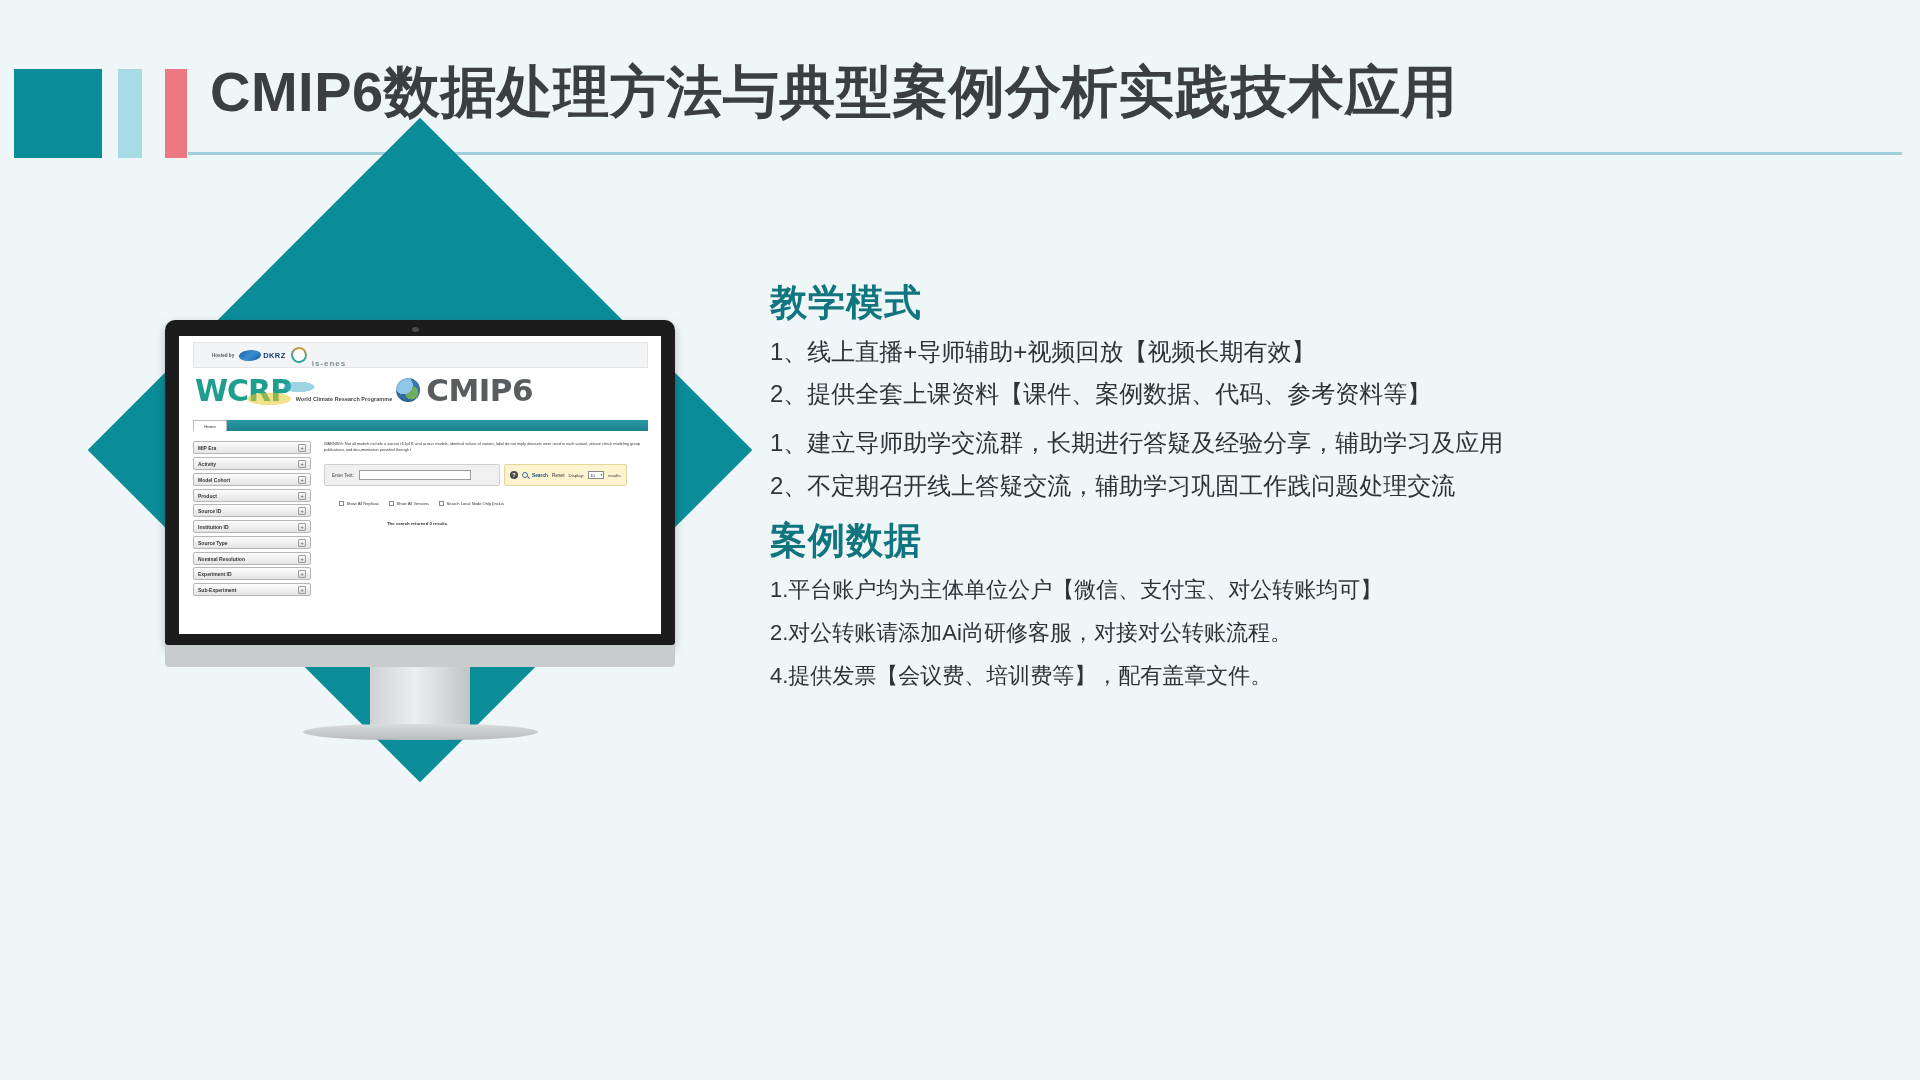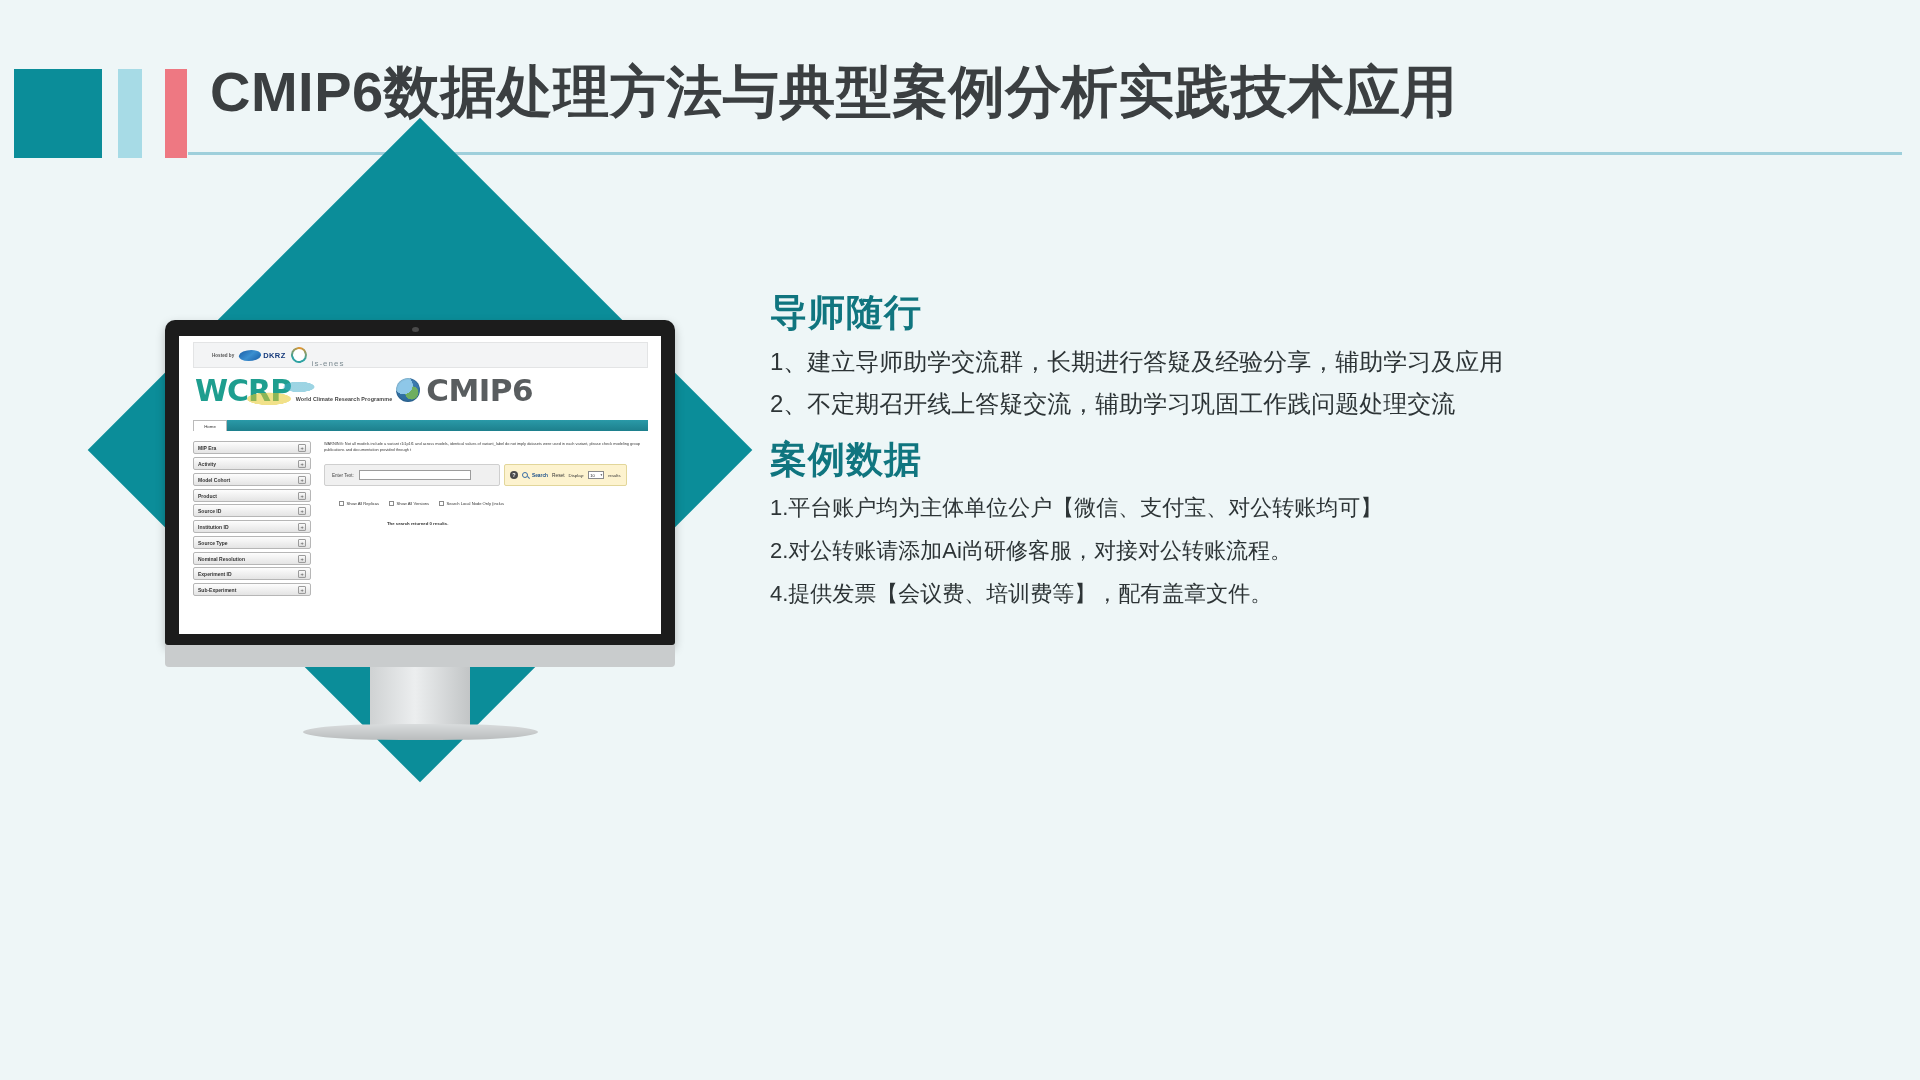--- a/index.html
+++ b/index.html
@@ -82,21 +82,21 @@
   }
   .dkrz-text { font-size:7.5px; font-weight:bold; color:#15397a; letter-spacing:.4px; }
   .isenes-ring {
     width:16px; height:16px; border-radius:50%;
     border:2.5px solid transparent;
     background:
       linear-gradient(#fff,#fff) padding-box,
       conic-gradient(from 30deg,#e8952c,#2fa3a3,#2fa3a3,#e8952c) border-box;
     transform:rotate(-20deg);
   }
-  .isenes-text { font-size:8px; color:#7e8c93; letter-spacing:1px; font-weight:normal;margin-top:16px; }
+  .isenes-text { font-size:8px; color:#7e8c93; letter-spacing:1px; font-weight:bold;margin-top:16px; }
 
   .esgf-brand { position:absolute; left:16px; top:40px; display:flex; align-items:flex-end; gap:4px; }
   .wcrp-block { position:relative; }
   .wcrp-word {
     font-size:30px; font-weight:bold; color:#1e9e8f; line-height:.95;
     letter-spacing:-1px; font-family:"DejaVu Sans",sans-serif;
   }
   .wcrp-tag { font-size:5.4px; font-weight:bold; color:#444; letter-spacing:.1px; margin-top:1px; }
   .wcrp-swirl {
     position:absolute; left:38px; top:-2px; width:120px; height:34px;
@@ -347,23 +347,27 @@
     </div>
 
     <div id="monitor-chin"></div>
     <div id="monitor-neck"></div>
     <div id="monitor-base"></div>
   </div>
 </div>
 
 <div id="content">
 
+  <div class="section" id="section-teaching">
+    <div class="section-heading">教学模式</div>
+    <div class="section-line">1、线上直播+导师辅助+视频回放【视频长期有效】</div>
+    <div class="section-line">2、提供全套上课资料【课件、案例数据、代码、参考资料等】</div>
+  </div>
 
   <div class="section" id="section-mentor">
-    <div class="section-heading" id="section-heading-mentor">导师随行</div>
     <div class="section-line">1、建立导师助学交流群，长期进行答疑及经验分享，辅助学习及应用</div>
     <div class="section-line">2、不定期召开线上答疑交流，辅助学习巩固工作践问题处理交流</div>
   </div>
 
   <div class="section" id="section-notes">
     <div class="section-heading">案例数据</div>
     <div class="section-line">1.平台账户均为主体单位公户【微信、支付宝、对公转账均可】</div>
     <div class="section-line">2.对公转账请添加Ai尚研修客服，对接对公转账流程。</div>
     <div class="section-line">4.提供发票【会议费、培训费等】，配有盖章文件。</div>
   </div>

